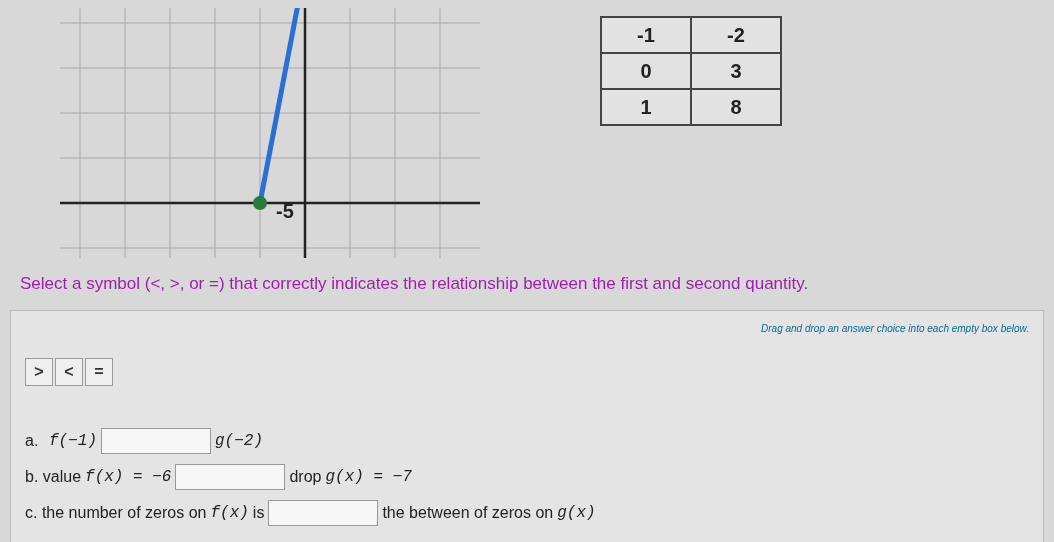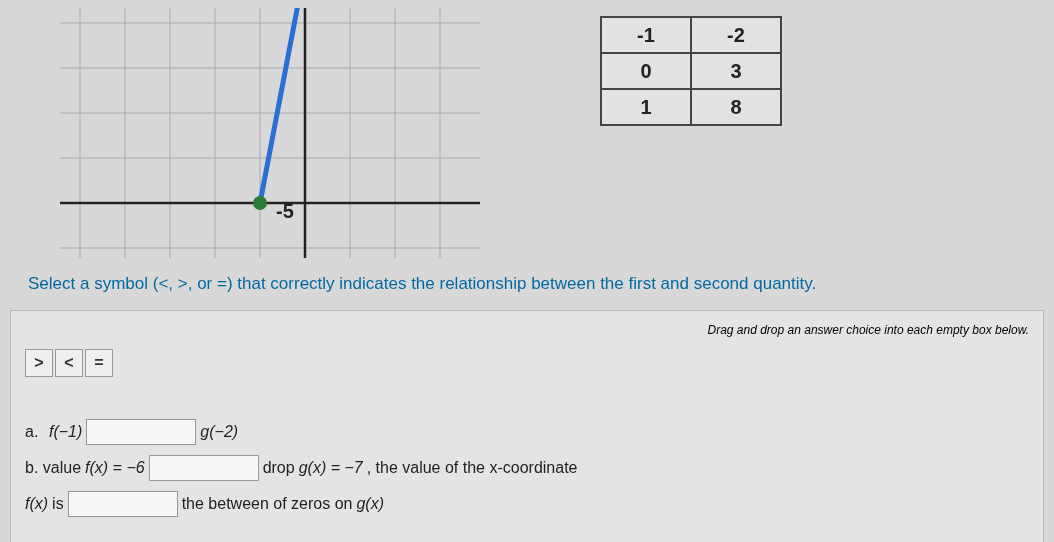--- a/index.html
+++ b/index.html
@@ -33,36 +33,36 @@
     color: #222;
   }
   .data-table td {
     border: 2px solid #444;
     width: 90px;
     height: 36px;
     text-align: center;
     background: #e2e2e2;
   }
   .instruction {
-    padding: 14px 20px 10px 28px;
+    padding: 14px 20px 10px 20px;
     font-size: 17px;
-    color: #0369a1;
+    color: #a21caf;
   }
   .answer-panel {
     margin: 6px 10px 0 10px;
     border: 1px solid #bbb;
     background: #e4e4e4;
     padding: 12px 14px 18px 14px;
   }
   .drag-hint {
     text-align: right;
     font-style: italic;
-    color: #000000;
-    font-size: 12px;
-    margin-bottom: 12px;
+    color: #0369a1;
+    font-size: 10px;
+    margin-bottom: 24px;
   }
   .choices-row {
     display: flex;
     gap: 2px;
     margin-bottom: 42px;
   }
   .choice-tile {
     width: 28px;
     height: 28px;
     border: 1px solid #999;
@@ -85,21 +85,21 @@
   }
   .q-label { min-width: 20px; }
   .dropzone {
     display: inline-block;
     min-width: 110px;
     height: 26px;
     border: 1px solid #999;
     background: #f7f7f7;
     vertical-align: middle;
   }
-  .math-i { font-style: italic; font-family: Liberation Sans, sans-serif; }
+  .math-i { font-style: italic; font-family: Liberation Mono, monospace; }
 </style>
 </head>
 <body>
 
 <div class="top-area">
   <div class="graph-wrap">
     <svg class="graph-svg" viewBox="0 0 420 250">
       <g stroke="#a8a8a8" stroke-width="1">
         <line x1="20" y1="0" x2="20" y2="250"></line>
         <line x1="65" y1="0" x2="65" y2="250"></line>
@@ -160,23 +160,23 @@
     <span class="dropzone"></span>
     <span class="math-i">g(−2)</span>
   </div>
 
   <div class="q-line">
     <span>b. value</span>
     <span class="math-i">f(x) = −6</span>
     <span class="dropzone"></span>
     <span>drop</span>
     <span class="math-i">g(x) = −7</span>
-    <span>, the value of the x-coordinate</span>
   </div>
 
   <div class="q-line">
+    <span>c. the number of zeros on</span>
     <span class="math-i">f(x)</span>
     <span>is</span>
     <span class="dropzone"></span>
     <span>the between of zeros on</span>
     <span class="math-i">g(x)</span>
   </div>
 </div>
 
 </body></html>

